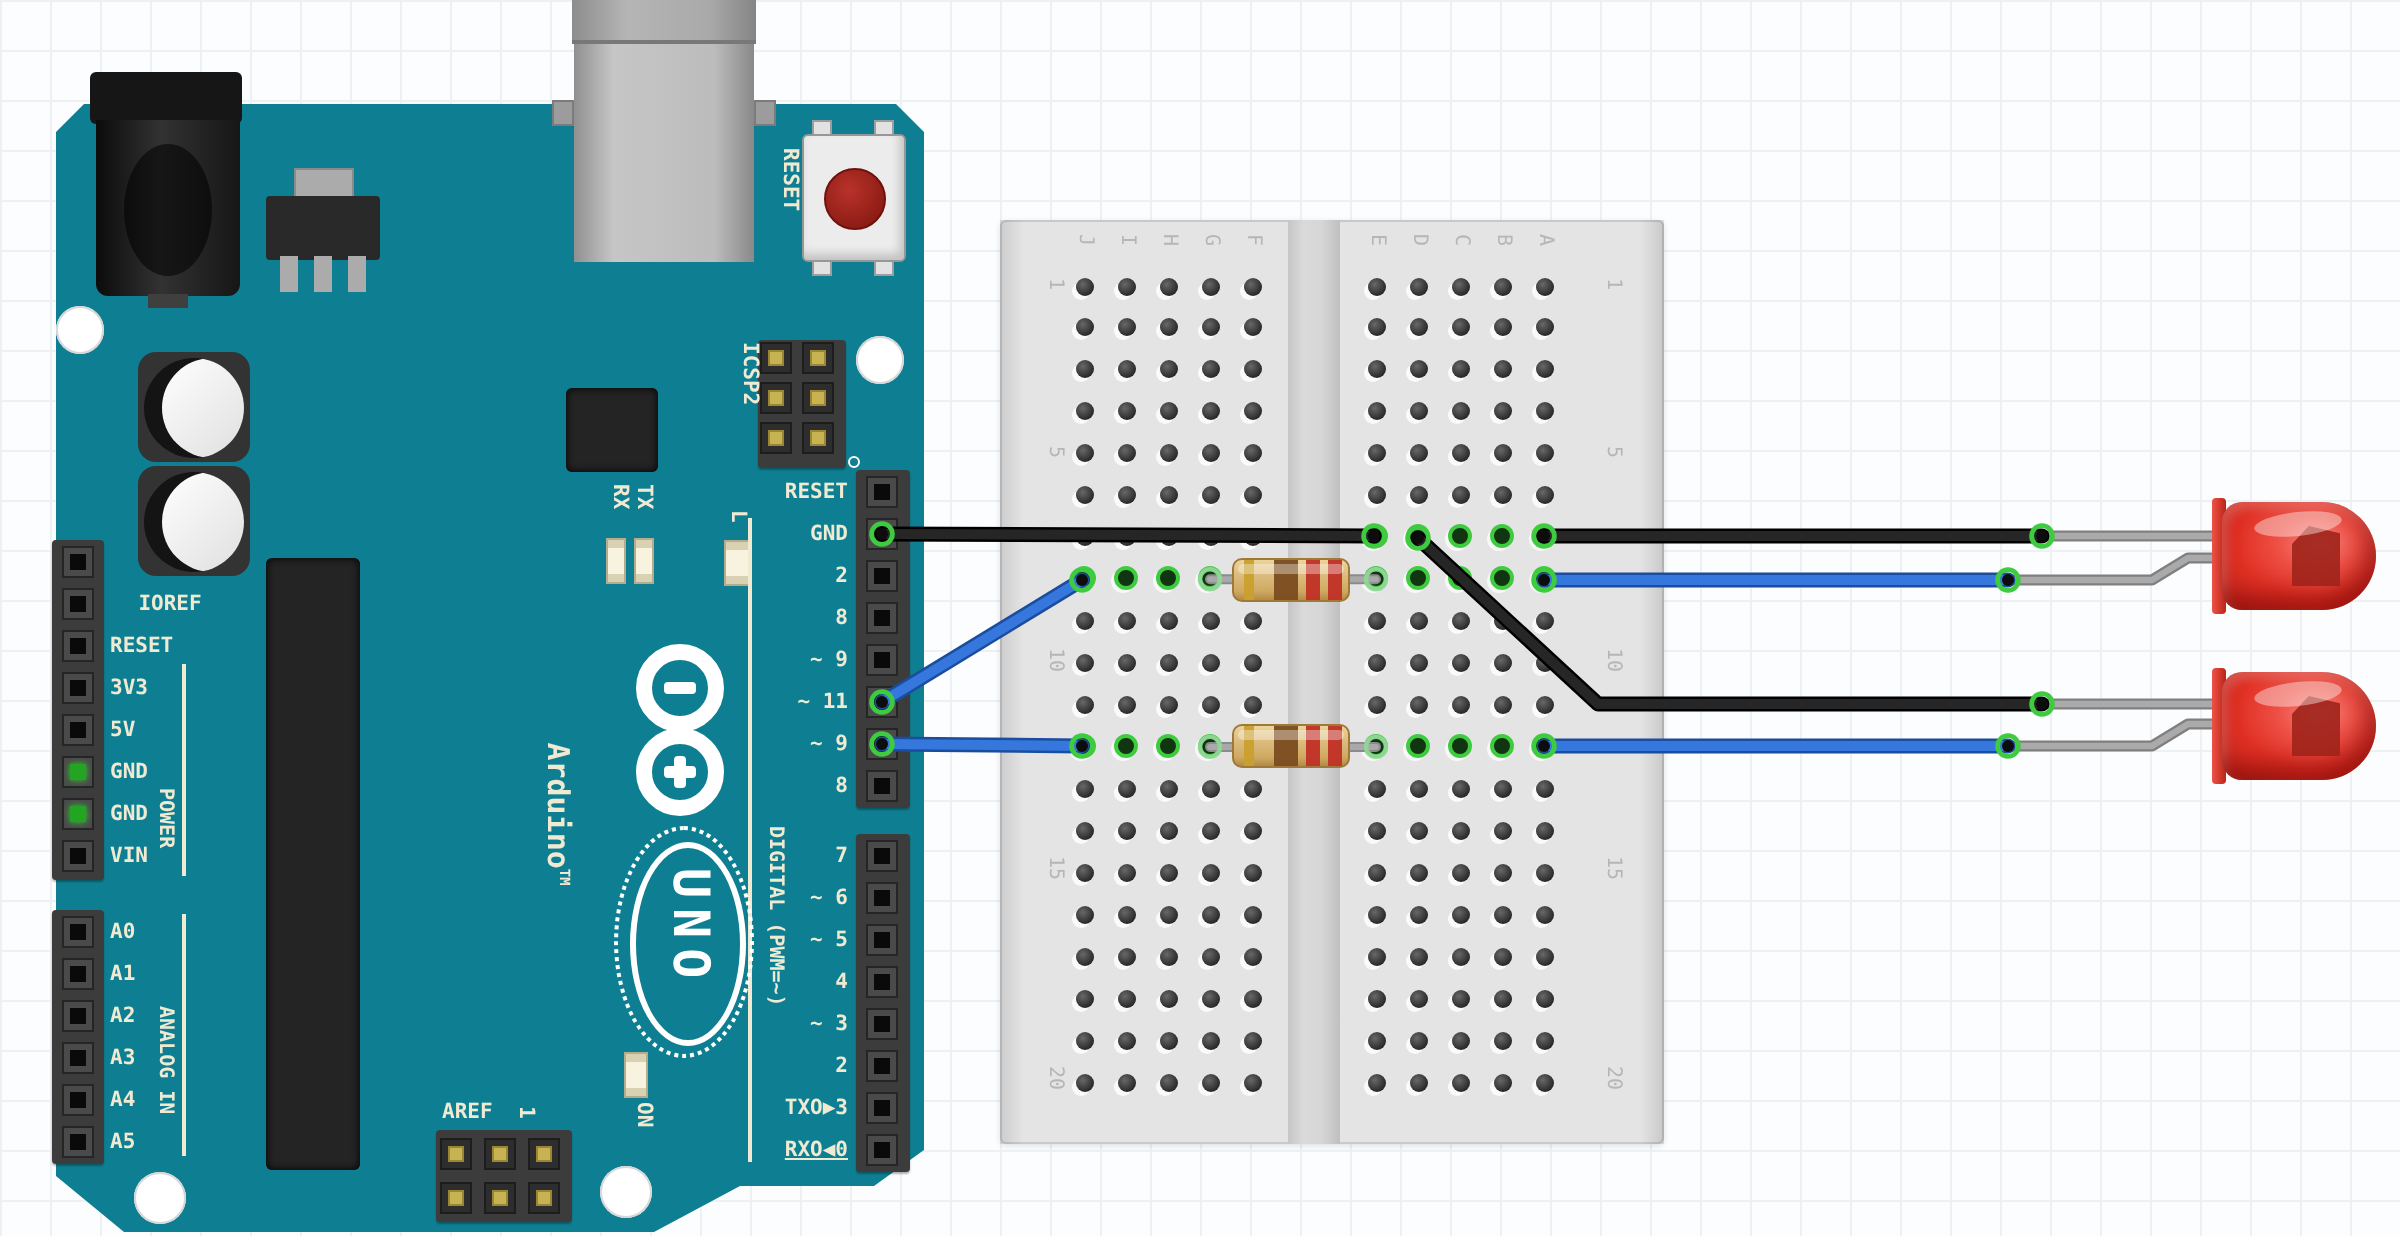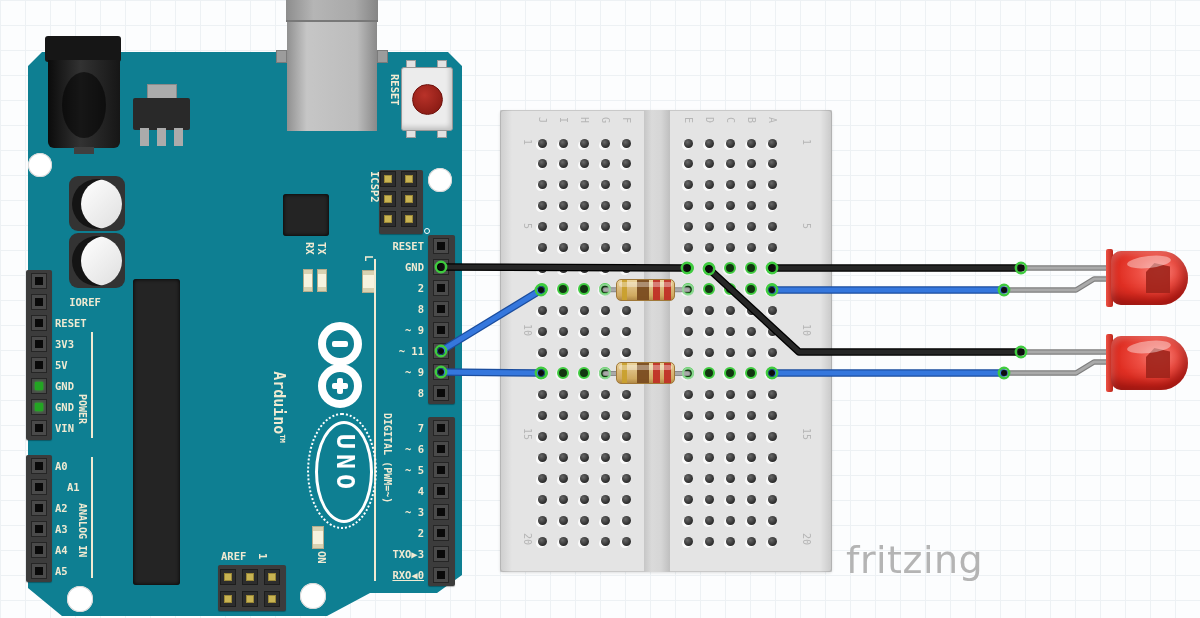--- a/index.html
+++ b/index.html
@@ -522,21 +522,21 @@
         </div>
         <div class="lbl" style="left: 55px; top: 423px; width: 60px; text-align: left; position: absolute;">VIN</div>
         <div class="strip" style="left: 26px; top: 455px; width: 26px; height: 127px; position: absolute;"></div>
         <div class="pin-cell" style="left: 31px; top: 458px; position: absolute;">
           <div class="pin-in"></div>
         </div>
         <div class="lbl" style="left: 55px; top: 461px; width: 60px; text-align: left; position: absolute;">A0</div>
         <div class="pin-cell" style="left: 31px; top: 479px; position: absolute;">
           <div class="pin-in"></div>
         </div>
-        <div class="lbl" style="left: 55px; top: 482px; width: 60px; text-align: left; position: absolute; margin-left: 12px;">A1</div>
+        <div class="lbl" style="left: 55px; top: 482px; width: 60px; text-align: left; position: absolute;">A1</div>
         <div class="pin-cell" style="left: 31px; top: 500px; position: absolute;">
           <div class="pin-in"></div>
         </div>
         <div class="lbl" style="left: 55px; top: 503px; width: 60px; text-align: left; position: absolute;">A2</div>
         <div class="pin-cell" style="left: 31px; top: 521px; position: absolute;">
           <div class="pin-in"></div>
         </div>
         <div class="lbl" style="left: 55px; top: 524px; width: 60px; text-align: left; position: absolute;">A3</div>
         <div class="pin-cell" style="left: 31px; top: 542px; position: absolute;">
           <div class="pin-in"></div>
@@ -634,14 +634,13 @@
       </div>
       <div class="led-wrap" style="left: 1106px; top: 336px; position: absolute;">
         <div style="position: absolute; left: 0px; top: -2px; width: 7px; height: 58px; border-radius: 2px; background: linear-gradient(90deg, rgb(238, 82, 70), rgb(187, 36, 24));"></div>
         <div style="position: absolute; left: 5px; top: 0px; width: 77px; height: 54px; border-radius: 10px 27px 27px 10px; background: radial-gradient(at 62% 38%, rgb(246, 131, 123) 0%, rgb(238, 79, 68) 30%, rgb(224, 47, 35) 60%, rgb(193, 35, 26) 100%); box-shadow: rgba(110, 0, 0, 0.55) -4px -7px 12px inset, rgba(255, 255, 255, 0.25) 2px 3px 6px inset;">
           <div style="position: absolute; left: 35px; top: 12px; width: 24px; height: 30px; background: rgb(159, 35, 27); opacity: 0.9; clip-path: polygon(35% 0px, 100% 12%, 100% 100%, 0px 100%, 0px 30%);"></div>
           <div style="position: absolute; left: 16px; top: 5px; width: 44px; height: 12px; background: rgba(255, 255, 255, 0.4); border-radius: 50%; transform: rotate(-6deg);"></div>
         </div>
       </div>
     </div>
 
-  <div class="watermark">fritzing</div>
 </div>
 
 </body></html>

